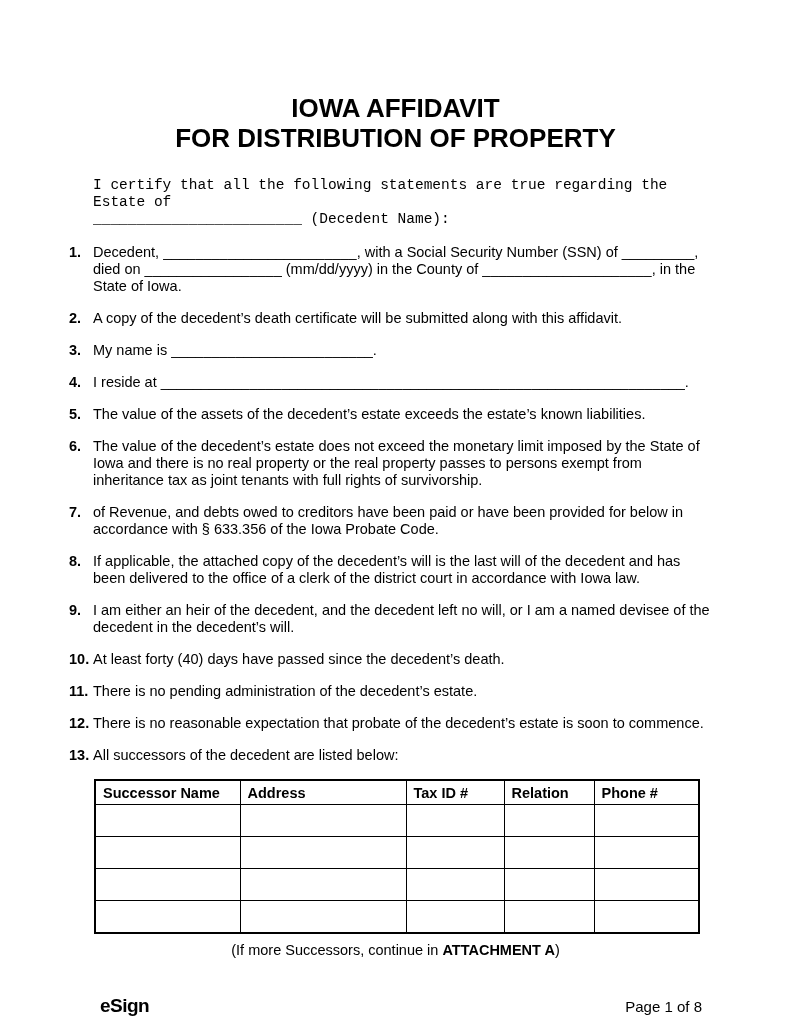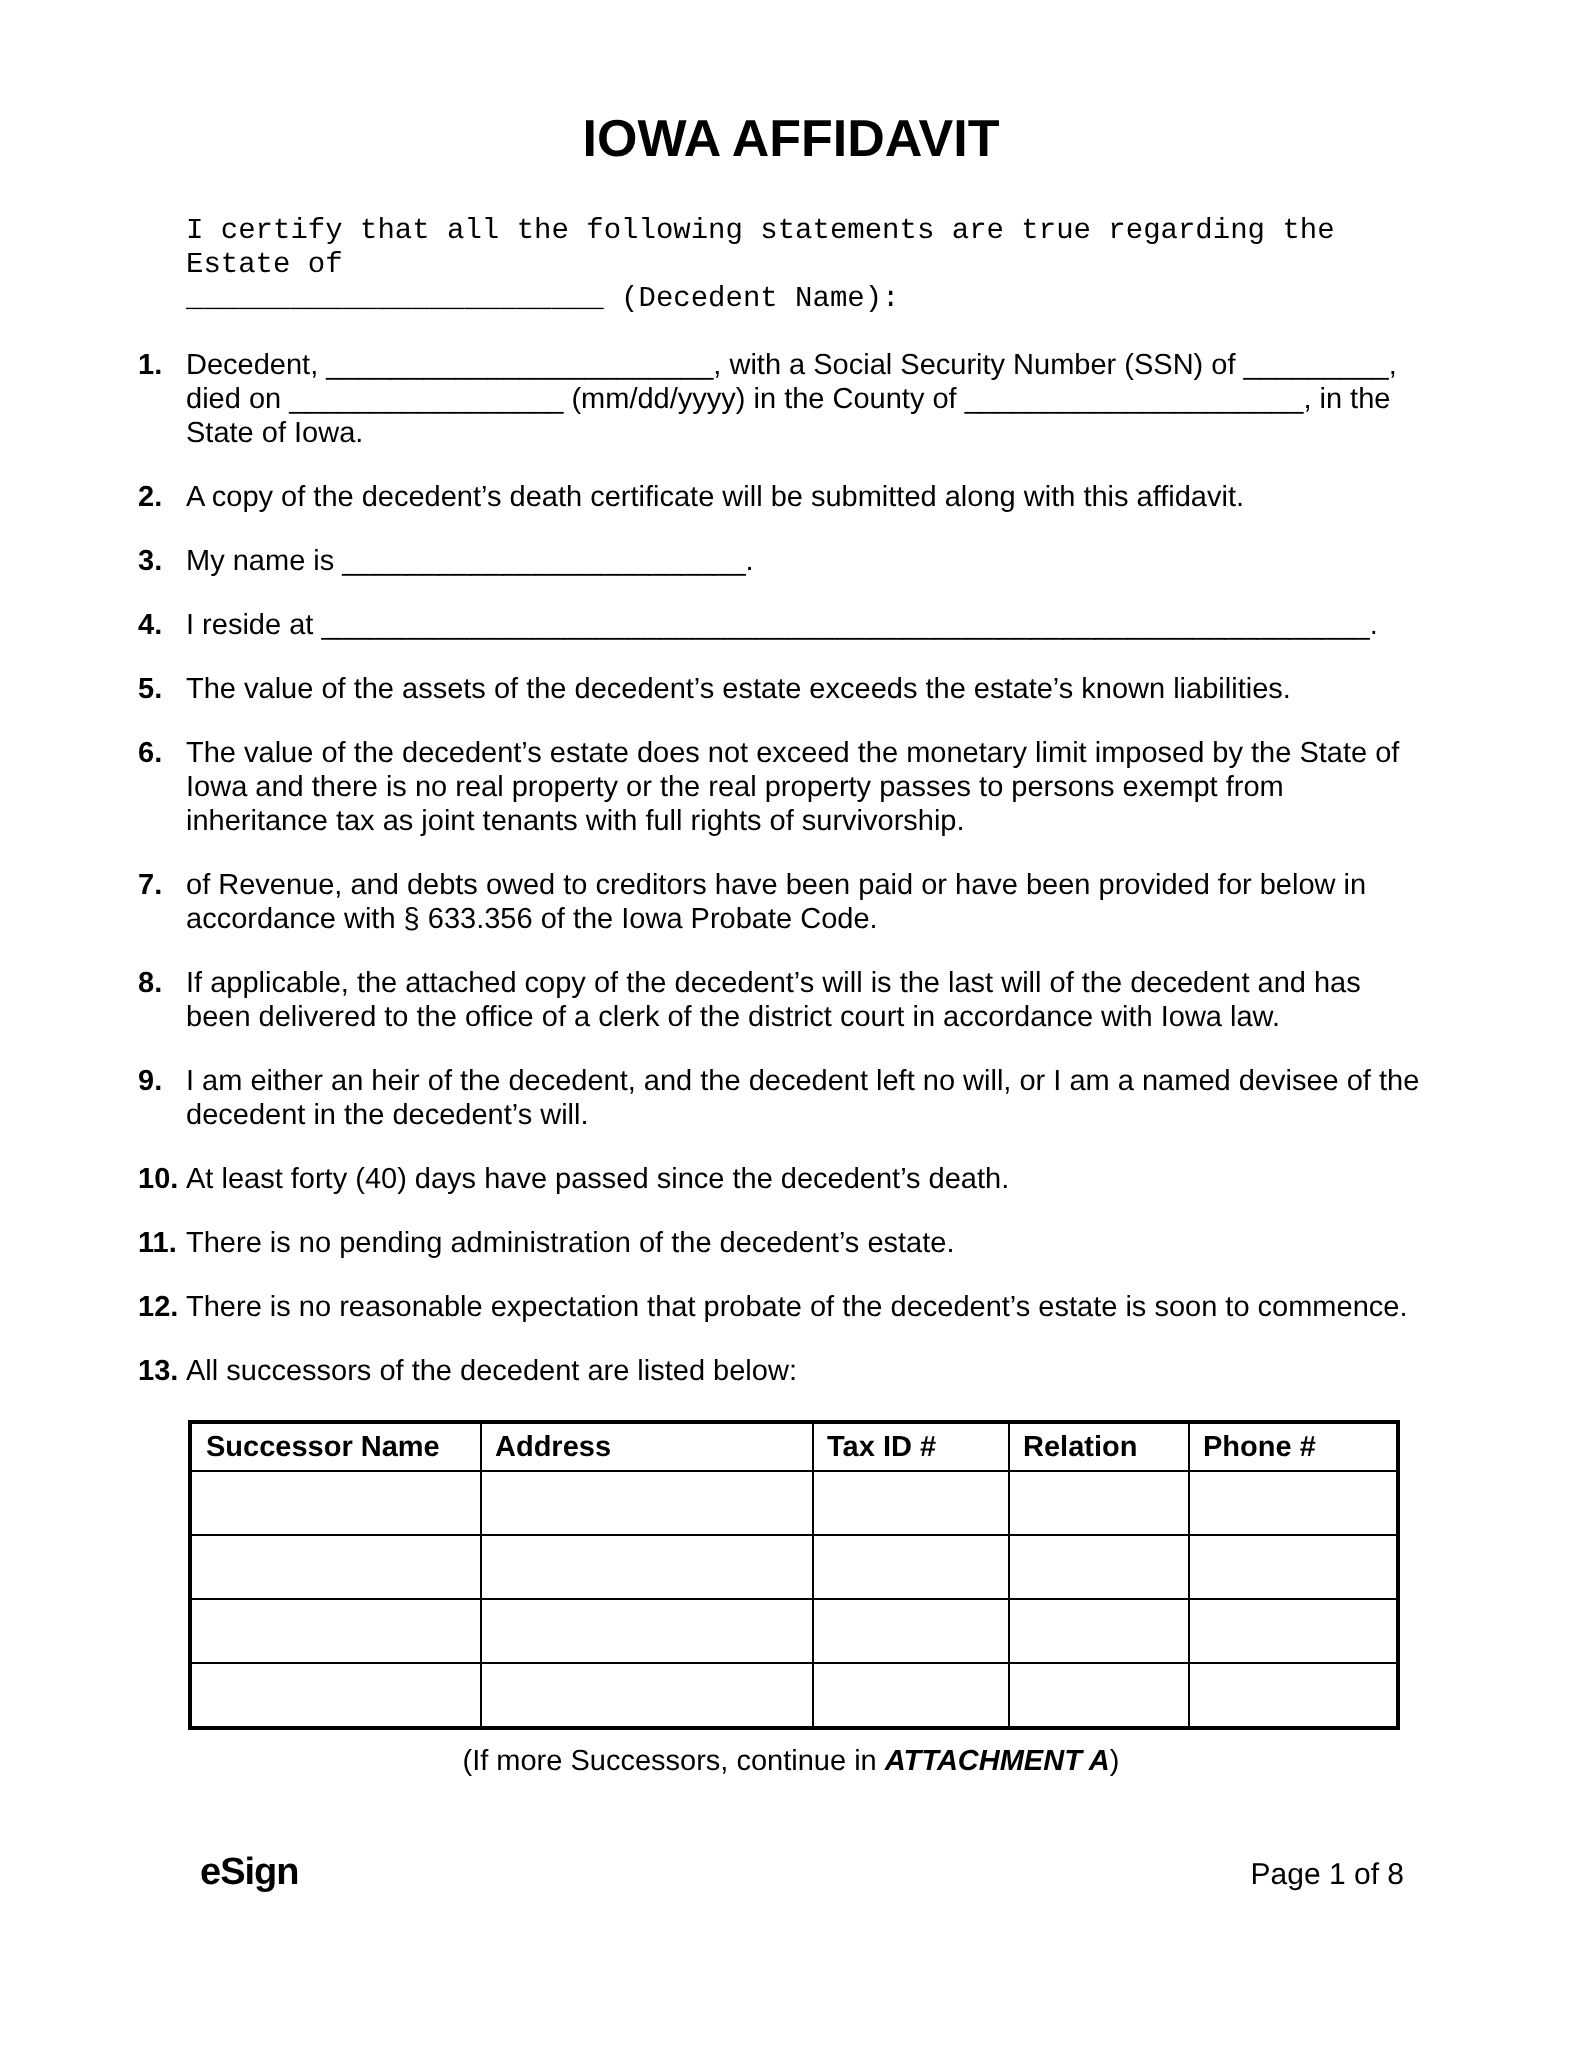--- a/index.html
+++ b/index.html
@@ -12,20 +12,21 @@
     font-size:14.5px;
     overflow:hidden;
     box-sizing:border-box;
   }
   .title {
     padding-top:54px;
     text-align:center;
     font-weight:bold;
     font-size:26px;
     line-height:30px;
+    margin-top:39px;
   }
   .intro { margin:24px 89px 0 93px; line-height:17px; }
   .intro .line { display:block;font-family:Liberation Mono, monospace; }
   .items { margin:16px 89px 0 69px; }
   .item { display:flex; margin-bottom:15px; line-height:17px; }
   .item .num { flex:0 0 24px; width:24px; font-weight:bold; }
   .item .body { flex:1; }
   .item .line { white-space:nowrap; }
   table.successors {
     border-collapse:collapse;
@@ -38,37 +39,38 @@
   table.successors th {
     height:23px;
     font-size:14.5px;
     font-weight:bold;
     text-align:left;
     vertical-align:middle;
     padding:0 2px 0 7px;
   }
   table.successors td { height:31px; padding:0 4px; }
   .caption { margin-top:8px; text-align:center; line-height:17px; }
-  .caption b { font-weight:bold;font-style:italic; }
+  .caption b { font-weight:bold; }
   .footer {
     display:flex;
     justify-content:space-between;
     align-items:center;
     margin:36px 89px 0 100px;
   }
   .logo { font-weight:bold; font-size:19px; letter-spacing:-0.5px; }
   .pagenum { font-size:15px; }
 </style>
 </head>
 <body>
 
 <div class="page">
 
   <div class="title">
     <div>IOWA AFFIDAVIT</div>
+    <div>FOR DISTRIBUTION OF PROPERTY</div>
   </div>
 
   <div class="intro">
     <span class="line">I certify that all the following statements are true regarding the Estate of</span>
     <span class="line">________________________ (Decedent Name):</span>
   </div>
 
   <div class="items" id="statement-list">
       <div class="item">
         <span class="num">1.</span>

